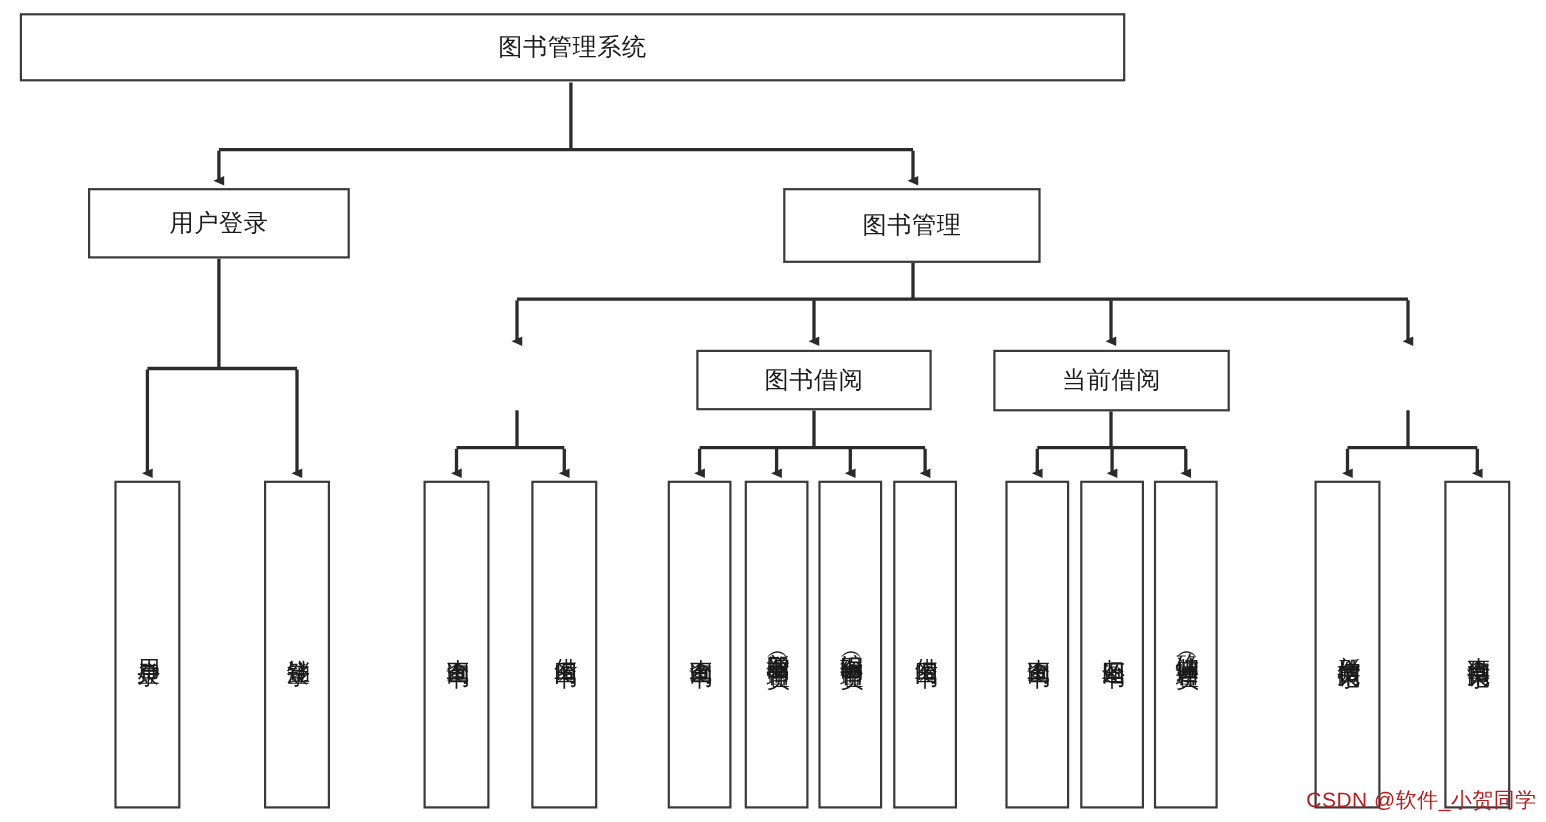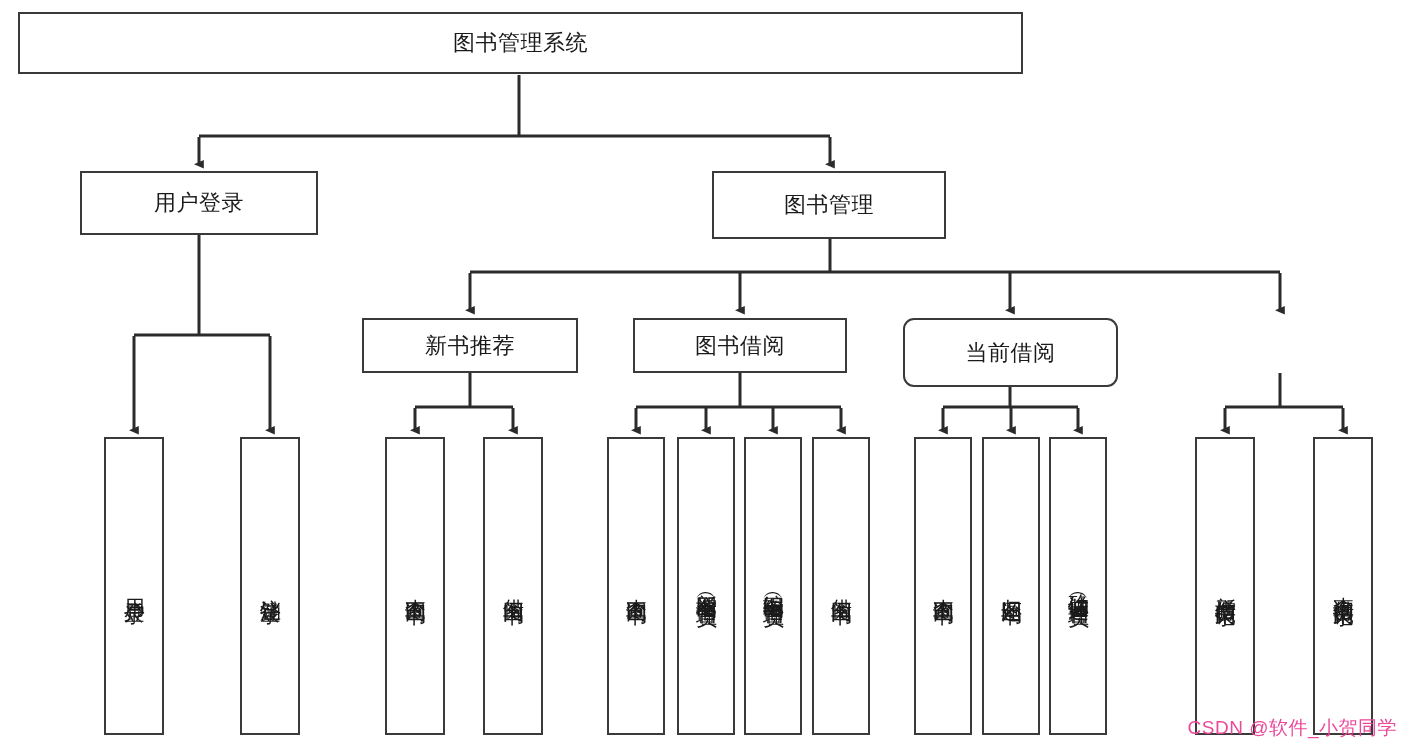--- a/index.html
+++ b/index.html
@@ -59,21 +59,21 @@
     font-size: 21px;
     line-height: 1.18;
     letter-spacing: 2px;
     max-height: 272px;
   }
   #watermark {
     position: absolute;
     right: 8px;
     bottom: 6px;
     font-size: 19px;
-    color: #ec4899;
+    color: #b91c1c;
     white-space: nowrap;
     letter-spacing: 0.5px;
   }
 </style>
 </head>
 <body>
 
 <div id="diagram-root">
 
   <svg id="edges-layer" viewBox="0 0 1405 747" width="1405" height="747" aria-hidden="true">
@@ -133,29 +133,26 @@
   </div>
 
   <div class="node horiz" style="left:80px; top:171px; width:238px; height:64px;">
     <span class="node-label">用户登录</span>
   </div>
 
   <div class="node horiz" style="left:712px; top:171px; width:234px; height:68px;">
     <span class="node-label">图书管理</span>
   </div>
 
-  <div class="node horiz" style="left:362px; top:318px; width:216px; height:55px;">
-    <span class="node-label">新书推荐</span>
-  </div>
 
   <div class="node horiz" style="left:633px; top:318px; width:214px; height:55px;">
     <span class="node-label">图书借阅</span>
   </div>
 
-  <div class="node horiz" style="left:903px; top:318px; width:215px; height:69px;border-radius:11px;">
+  <div class="node horiz" style="left:903px; top:318px; width:215px; height:56px;">
     <span class="node-label">当前借阅</span>
   </div>
 
 
   <div class="node vert" style="left:104px; top:437px; width:60px; height:298px;">
     <span class="node-label">用户登录</span>
   </div>
 
   <div class="node vert" style="left:240px; top:437px; width:60px; height:298px;">
     <span class="node-label">注销登录</span>

